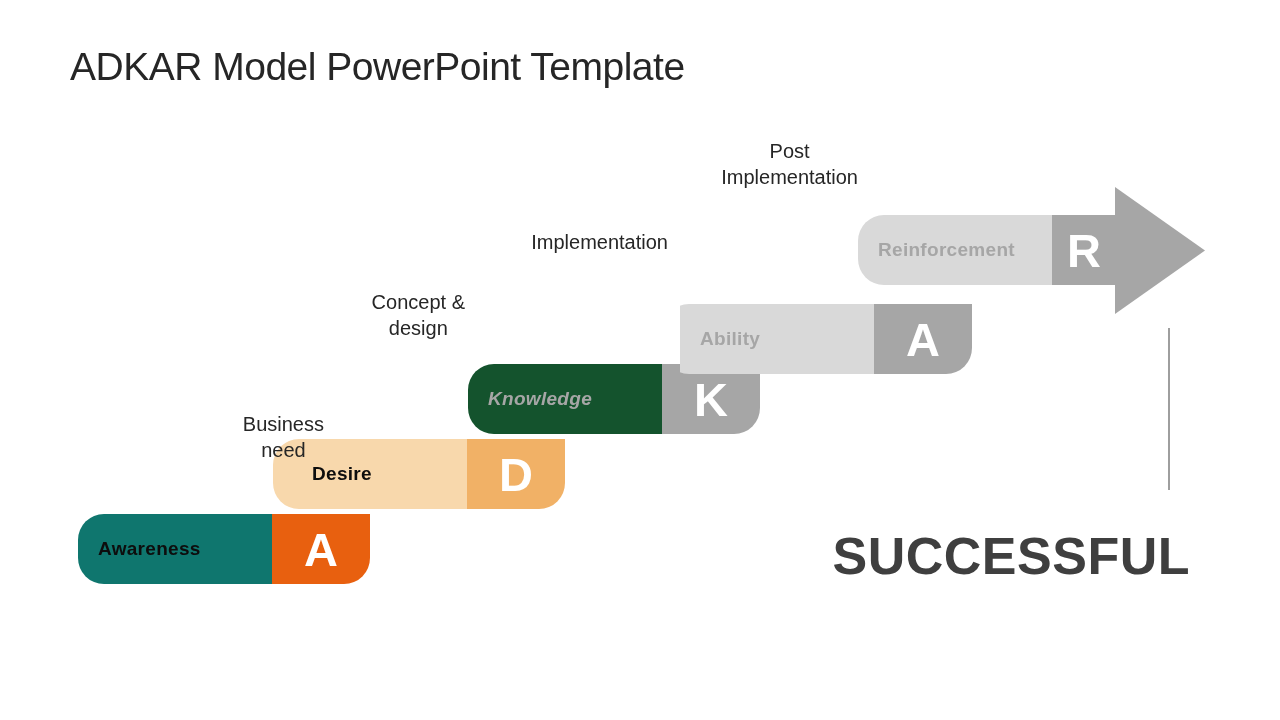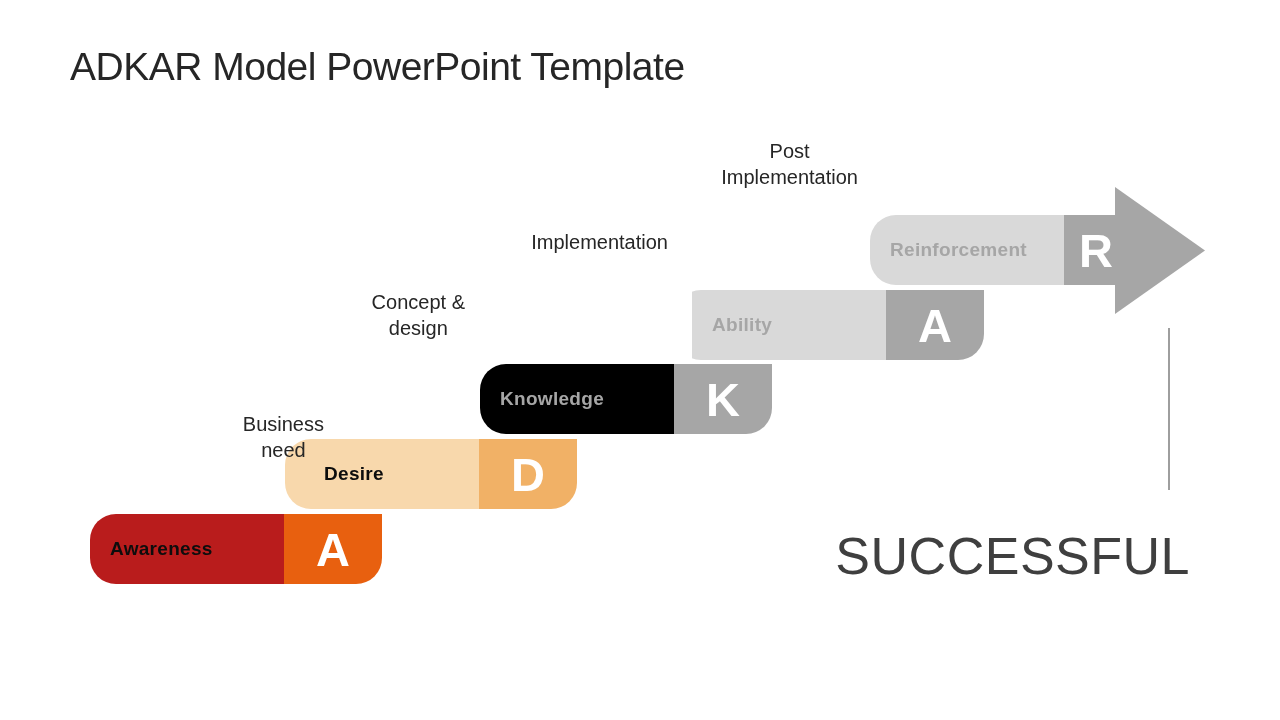--- a/index.html
+++ b/index.html
@@ -7,83 +7,83 @@
     position:relative; width:1280px; height:720px; background:#ffffff;
     overflow:hidden; font-family:"Liberation Sans", sans-serif;
   }
   .slide-title {
     position:absolute; left:64px; top:44px;
     font-size:39px; line-height:46px; color:#262626; letter-spacing:-0.5px;
     white-space:nowrap;
   }
   .step {
     position:absolute; height:70px; display:flex;
-    border-radius:26px 0 26px 26px; overflow:hidden;margin-left:12px;
+    border-radius:26px 0 26px 26px; overflow:hidden;
   }
   .step.last { border-radius:26px 0 0 26px; }
   .step-label {
     flex:1; display:flex; align-items:center; padding-left:20px;
     font-size:19px; font-weight:bold; letter-spacing:0.3px;
   }
   .step-letter {
     width:98px; display:flex; align-items:center; justify-content:center;
     font-size:47px; font-weight:bold;
   }
   .step.last .step-letter { width:64px; }
   #step-0 { left:78px;  top:514px; width:292px; }
   #step-1 { left:273px; top:439px; width:292px; }
   #step-2 { left:468px; top:364px; width:292px; }
-  #step-3 { left:663px; top:290px; width:292px;padding-left:17px; }
+  #step-3 { left:663px; top:304px; width:292px;padding-left:17px; }
   #step-4 { left:858px; top:215px; width:258px; }
   .arrow-head {
     position:absolute; left:1115px; top:187px; width:90px; height:127px;
     clip-path:polygon(0 0, 100% 50%, 0 100%);
   }
   .phase-label {
     position:absolute; text-align:center;
     font-size:20px; line-height:26px; color:#262626;
   }
   #phase-0 { right:956px; top:364px;margin-top:47px; }
   #phase-1 { right:815px;  top:289px; }
   #phase-2 { right:612px;  top:229px; }
   #phase-3 { right:422px;  top:138px; }
   .phase-line { display:block; }
   .outcome {
     position:absolute; right:90px; top:529px; text-align:right;
-    font-size:52px; line-height:55px; font-weight:normal; color:#3F3F3F;
+    font-size:52px; line-height:55px; font-weight:bold; color:#3F3F3F;
     letter-spacing:0.5px;
   }
   .outcome-line { display:block; }
   .divider-line {
     position:absolute; left:1168px; top:328px; width:2px; height:162px;
   }
 </style>
 </head>
 <body>
 
 <div class="slide" style="background: rgb(255, 255, 255);">
 
   <div class="slide-title" style="color: rgb(38, 38, 38); margin-left: 6px;">ADKAR Model PowerPoint Template</div>
 
   <div class="step" id="step-0">
-    <div class="step-label" style="background: #b91c1c; color: rgb(13, 13, 13);">
+    <div class="step-label" style="background: #0f766e; color: rgb(13, 13, 13);">
       <span class="step-name">Awareness</span>
     </div>
     <div class="step-letter" style="background: rgb(232, 96, 15); color: rgb(255, 255, 255);">A</div>
   </div>
 
   <div class="step" id="step-1">
     <div class="step-label" style="background: rgb(248, 216, 172); color: rgb(13, 13, 13); padding-left: 39px;">
       <span class="step-name">Desire</span>
     </div>
     <div class="step-letter" style="background: rgb(241, 177, 102); color: rgb(255, 255, 255);">D</div>
   </div>
 
   <div class="step" id="step-2">
-    <div class="step-label" style="background: #000000; color: rgb(166, 166, 166);">
+    <div class="step-label" style="background: #14532d; color: rgb(166, 166, 166); font-style: italic;">
       <span class="step-name">Knowledge</span>
     </div>
     <div class="step-letter" style="background: rgb(166, 166, 166); color: rgb(255, 255, 255);">K</div>
   </div>
 
   <div class="step" id="step-3">
     <div class="step-label" style="background: rgb(217, 217, 217); color: rgb(166, 166, 166);">
       <span class="step-name">Ability</span>
     </div>
     <div class="step-letter" style="background: rgb(166, 166, 166); color: rgb(255, 255, 255);">A</div>

